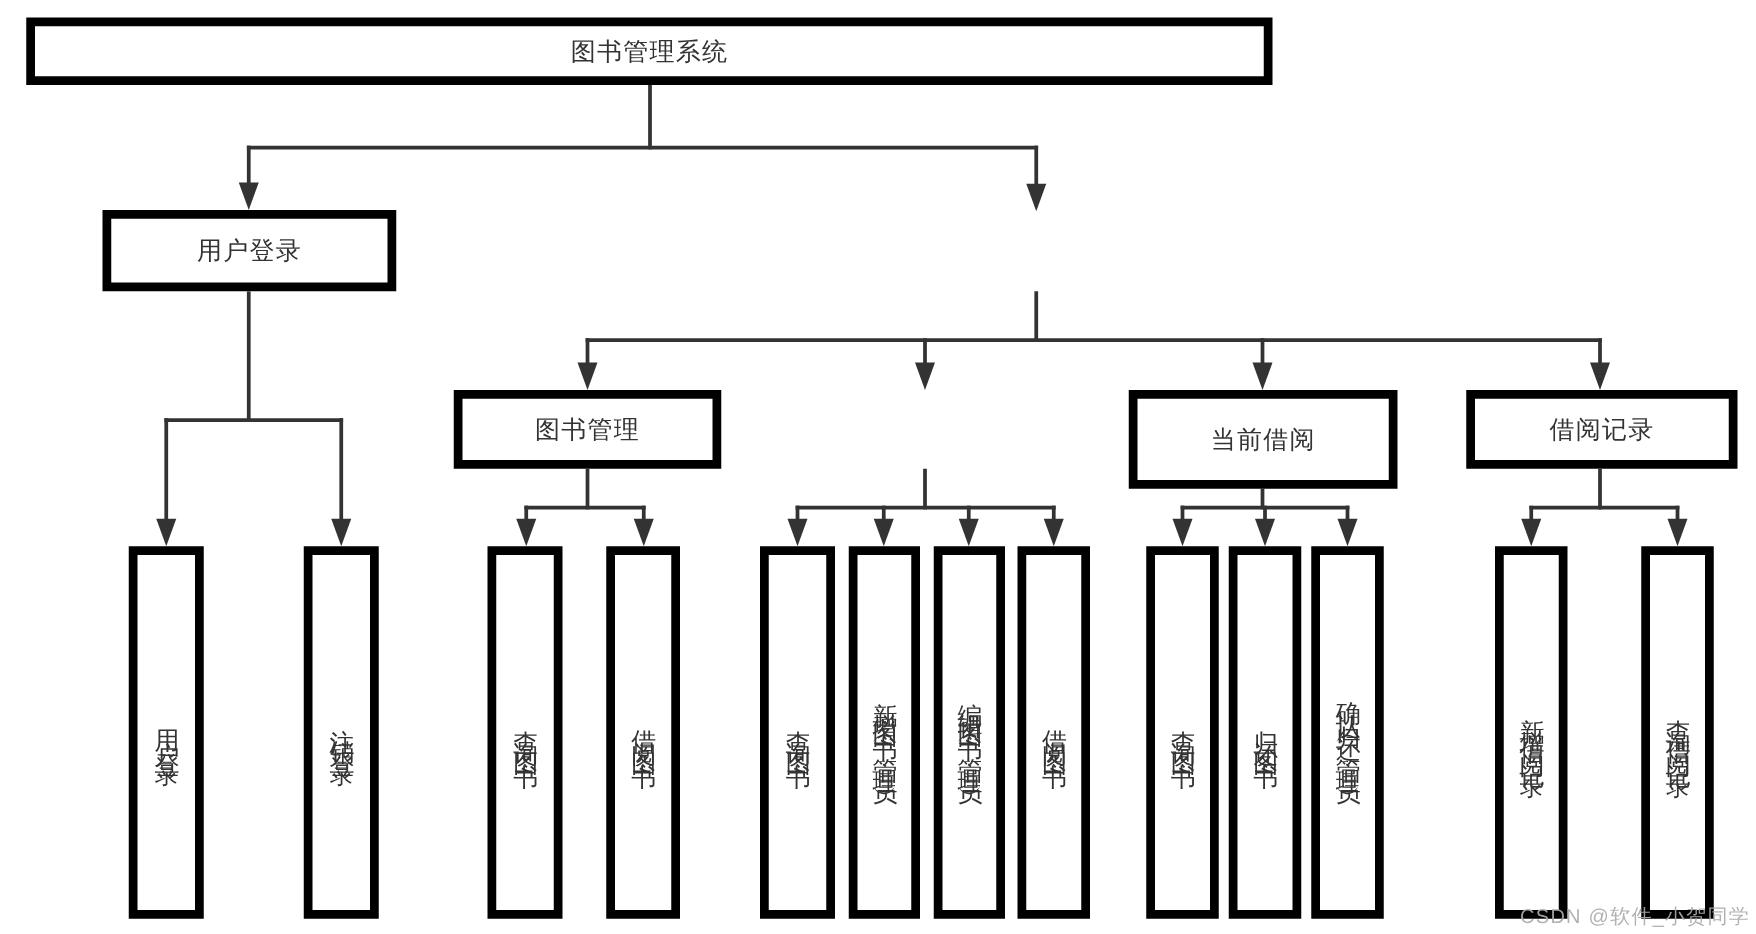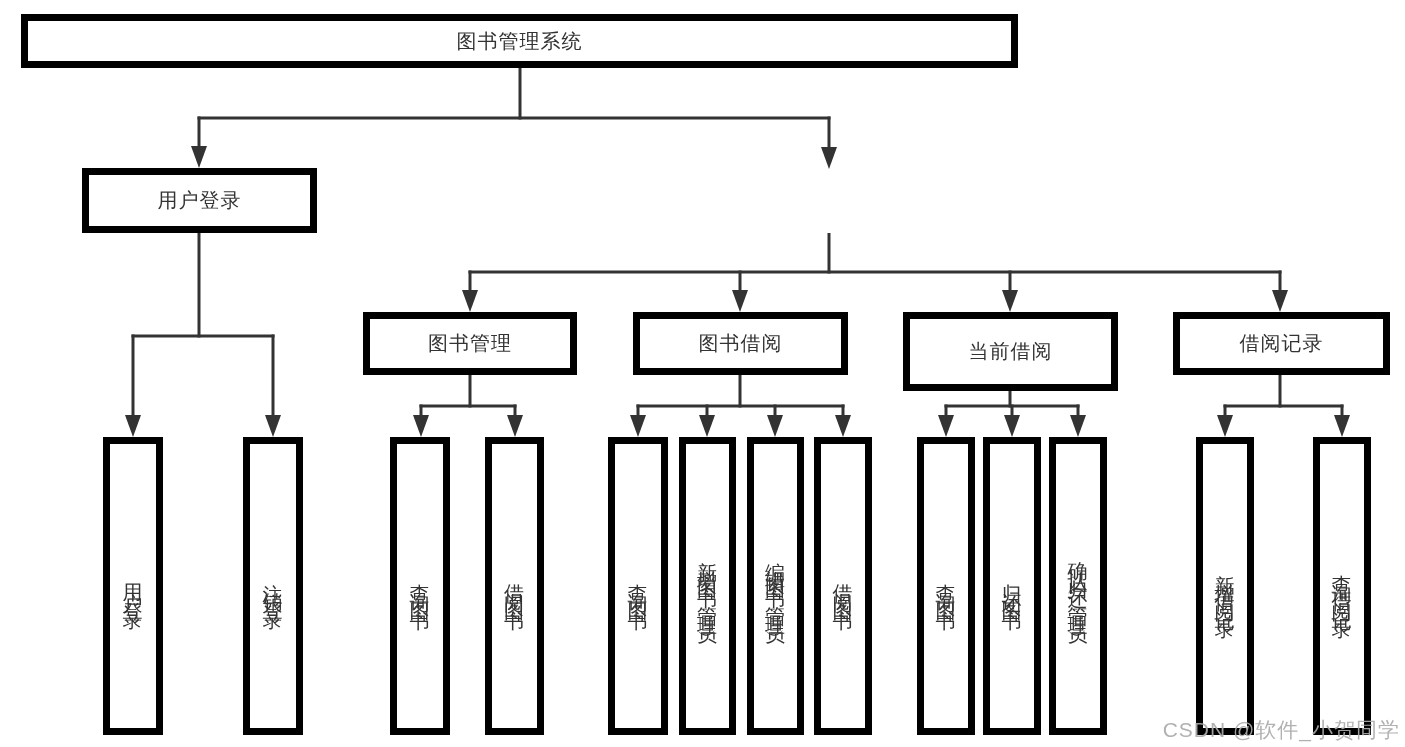--- a/index.html
+++ b/index.html
@@ -34,21 +34,21 @@
     writing-mode: vertical-lr;
     text-orientation: mixed;
     letter-spacing: 9px;
     line-height: 1;
   }
   .v-node .label { display: block; }
   .watermark {
     position: absolute;
     right: 5px;
     bottom: 3px;
-    font-size: 21px;
+    font-size: 16px;
     color: #ababab;
     opacity: 0.92;
     letter-spacing: 1px;
     white-space: nowrap;
   }
 </style>
 </head>
 <body>
 
 <div class="canvas">
@@ -130,23 +130,20 @@
     <span class="label">图书管理系统</span>
   </div>
 
   <div class="node h-node" style="left:82px; top:168px; width:235px; height:65px;">
     <span class="label">用户登录</span>
   </div>
 
   <div class="node h-node" style="left:363px; top:312px; width:214px; height:63px;">
     <span class="label">图书管理</span>
   </div>
-  <div class="node h-node" style="left:633px; top:312px; width:215px; height:63px;">
-    <span class="label">图书借阅</span>
-  </div>
   <div class="node h-node" style="left:903px; top:312px; width:215px; height:79px;">
     <span class="label">当前借阅</span>
   </div>
   <div class="node h-node" style="left:1173px; top:312px; width:217px; height:63px;text-align:right;">
     <span class="label">借阅记录</span>
   </div>
 
   <div class="node v-node" style="left:103px; top:437px; width:60px; height:298px;">
     <span class="label">用户登录</span>
   </div>

